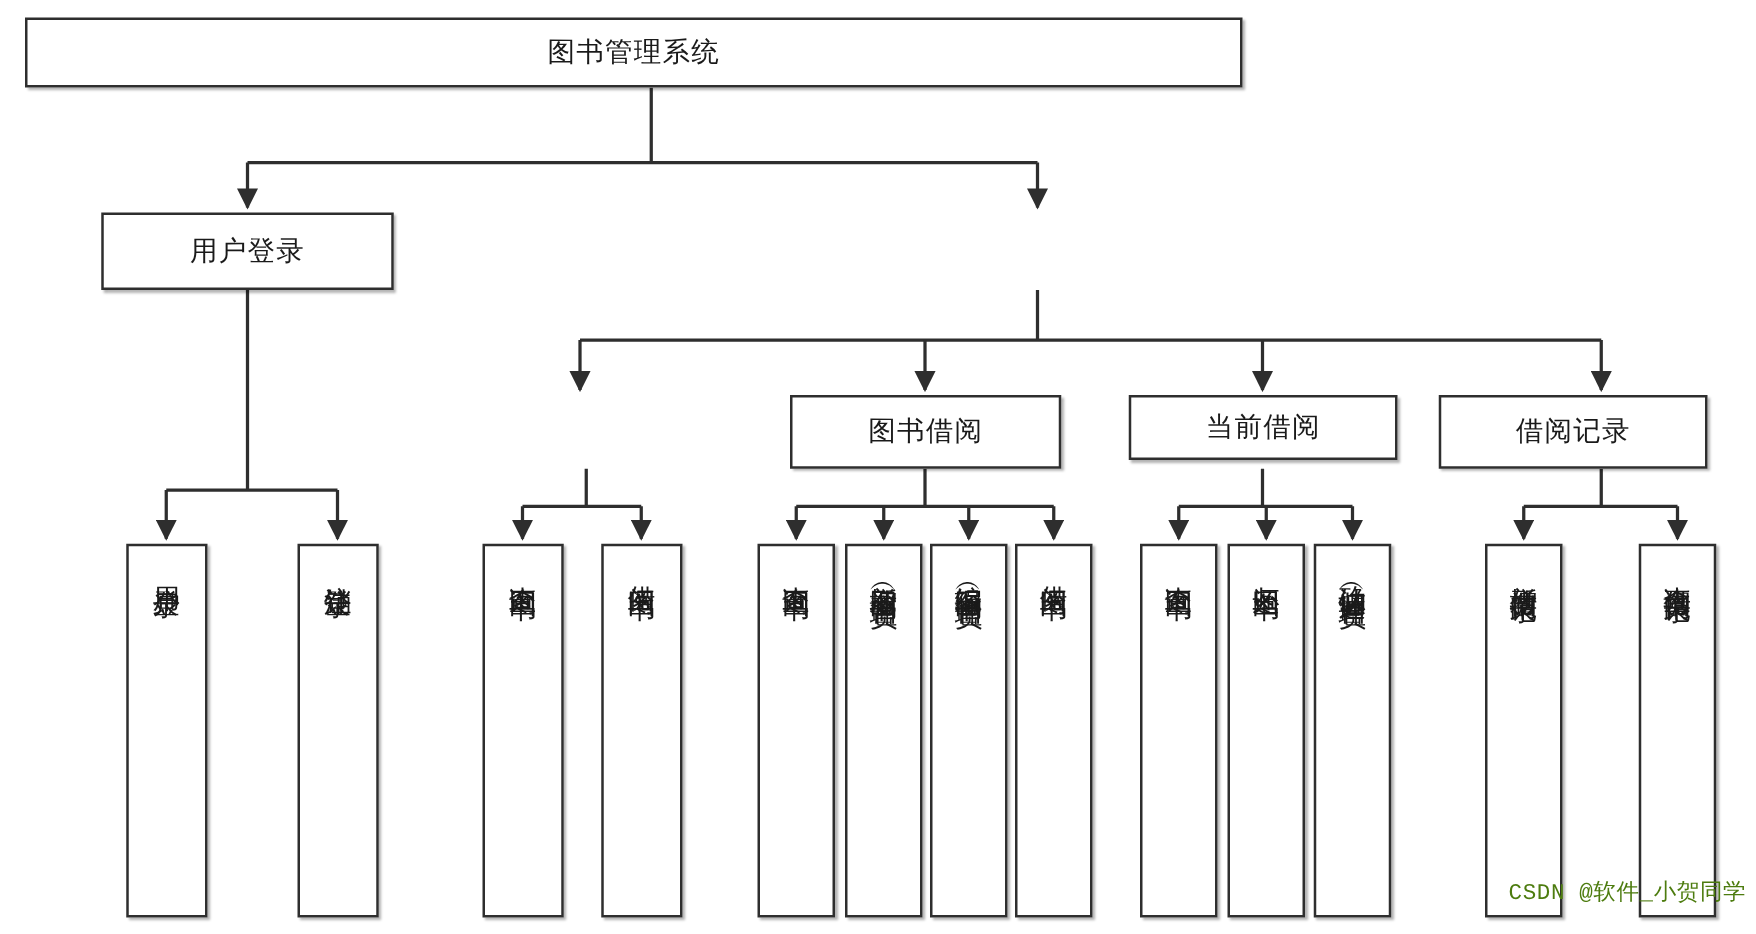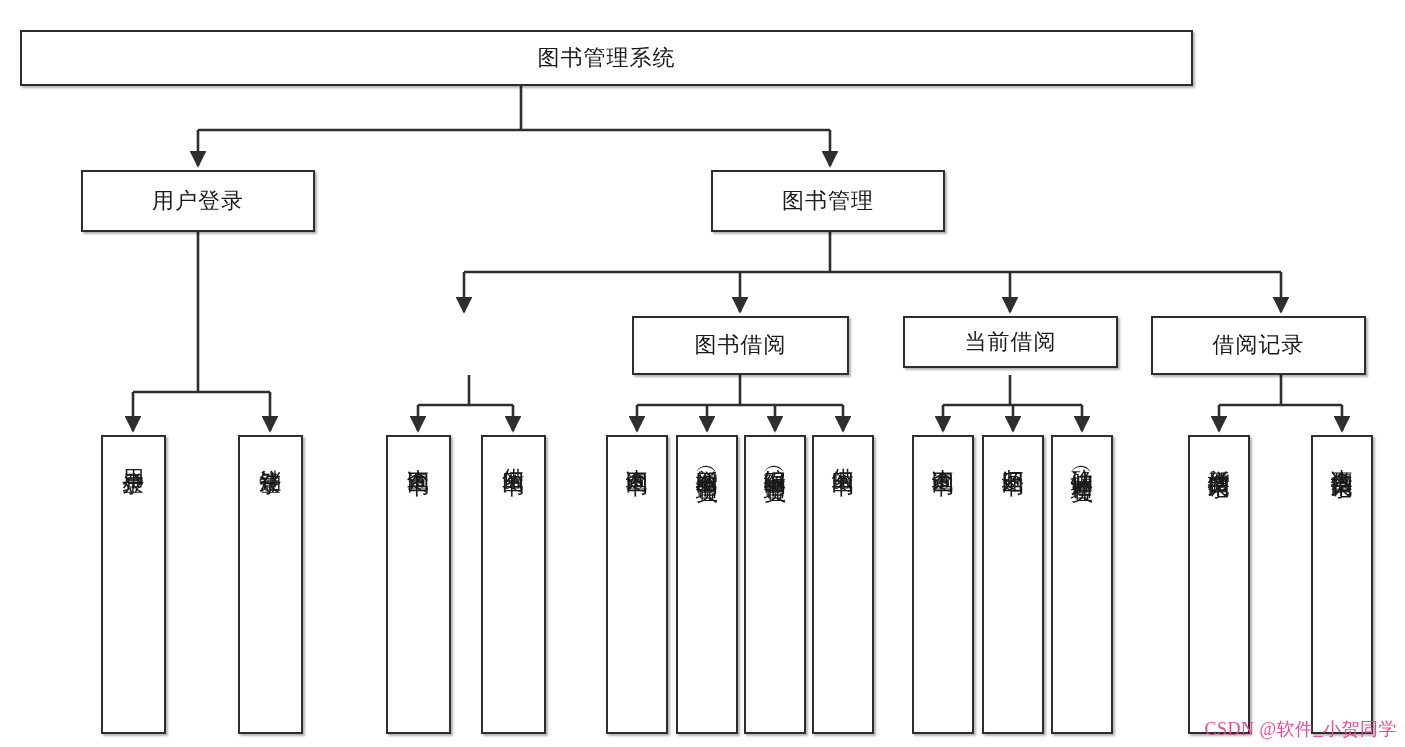--- a/index.html
+++ b/index.html
@@ -51,27 +51,27 @@
     text-orientation: upright;
     font-size: 22px;
     line-height: 1.34;
     letter-spacing: 2px;
     white-space: nowrap;
     color: #1a1a1a;
   }
   .watermark {
     position: absolute;
     right: 8px;
-    bottom: 6px;
+    bottom: 22px;
     font-size: 18px;
-    color: #ec4899;
+    color: #4d7c0f;
     letter-spacing: 0.5px;
     z-index: 5;
     white-space: nowrap;
-    font-family: Liberation Serif, serif;
+    font-family: Liberation Mono, monospace;
   }
 </style>
 </head>
 <body>
 
 <div id="canvas">
 
   <svg id="edges" viewBox="0 0 1405 747" xmlns="http://www.w3.org/2000/svg">
     <defs>
       <marker id="arrow" viewBox="0 0 10 10" refX="9" refY="5" markerWidth="6.5" markerHeight="6.5" orient="auto-start-reverse">
@@ -115,29 +115,26 @@
       <path d="M 1013 405 L 1013 431" marker-end="url(#arrow)"></path>
       <path d="M 1082 405 L 1082 431" marker-end="url(#arrow)"></path>
 
       <path d="M 1281 375 L 1281 405"></path>
       <path d="M 1219 405 L 1342 405"></path>
       <path d="M 1219 405 L 1219 431" marker-end="url(#arrow)"></path>
       <path d="M 1342 405 L 1342 431" marker-end="url(#arrow)"></path>
     </g>
   </svg>
 
-  <div class="node horizontal" style="left: 20px; top: 14px; width: 1173px; height: 56px; margin-top: 16px;">
+  <div class="node horizontal" style="left: 20px; top: 14px; width: 974px; height: 56px;">
     <span>图书管理系统</span>
   </div>
 
   <div class="node horizontal" style="left: 81px; top: 170px; width: 234px; height: 62px;">
     <span>用户登录</span>
-  </div>
-  <div class="node horizontal" style="left: 711px; top: 170px; width: 234px; height: 62px;">
-    <span>图书管理</span>
   </div>
 
   <div class="node horizontal" style="left: 632px; top: 316px; width: 217px; height: 59px; justify-content: center;">
     <span>图书借阅</span>
   </div>
   <div class="node horizontal" style="left: 903px; top: 316px; width: 215px; height: 52px;">
     <span>当前借阅</span>
   </div>
   <div class="node horizontal" style="left: 1151px; top: 316px; width: 215px; height: 59px;">
     <span>借阅记录</span>

